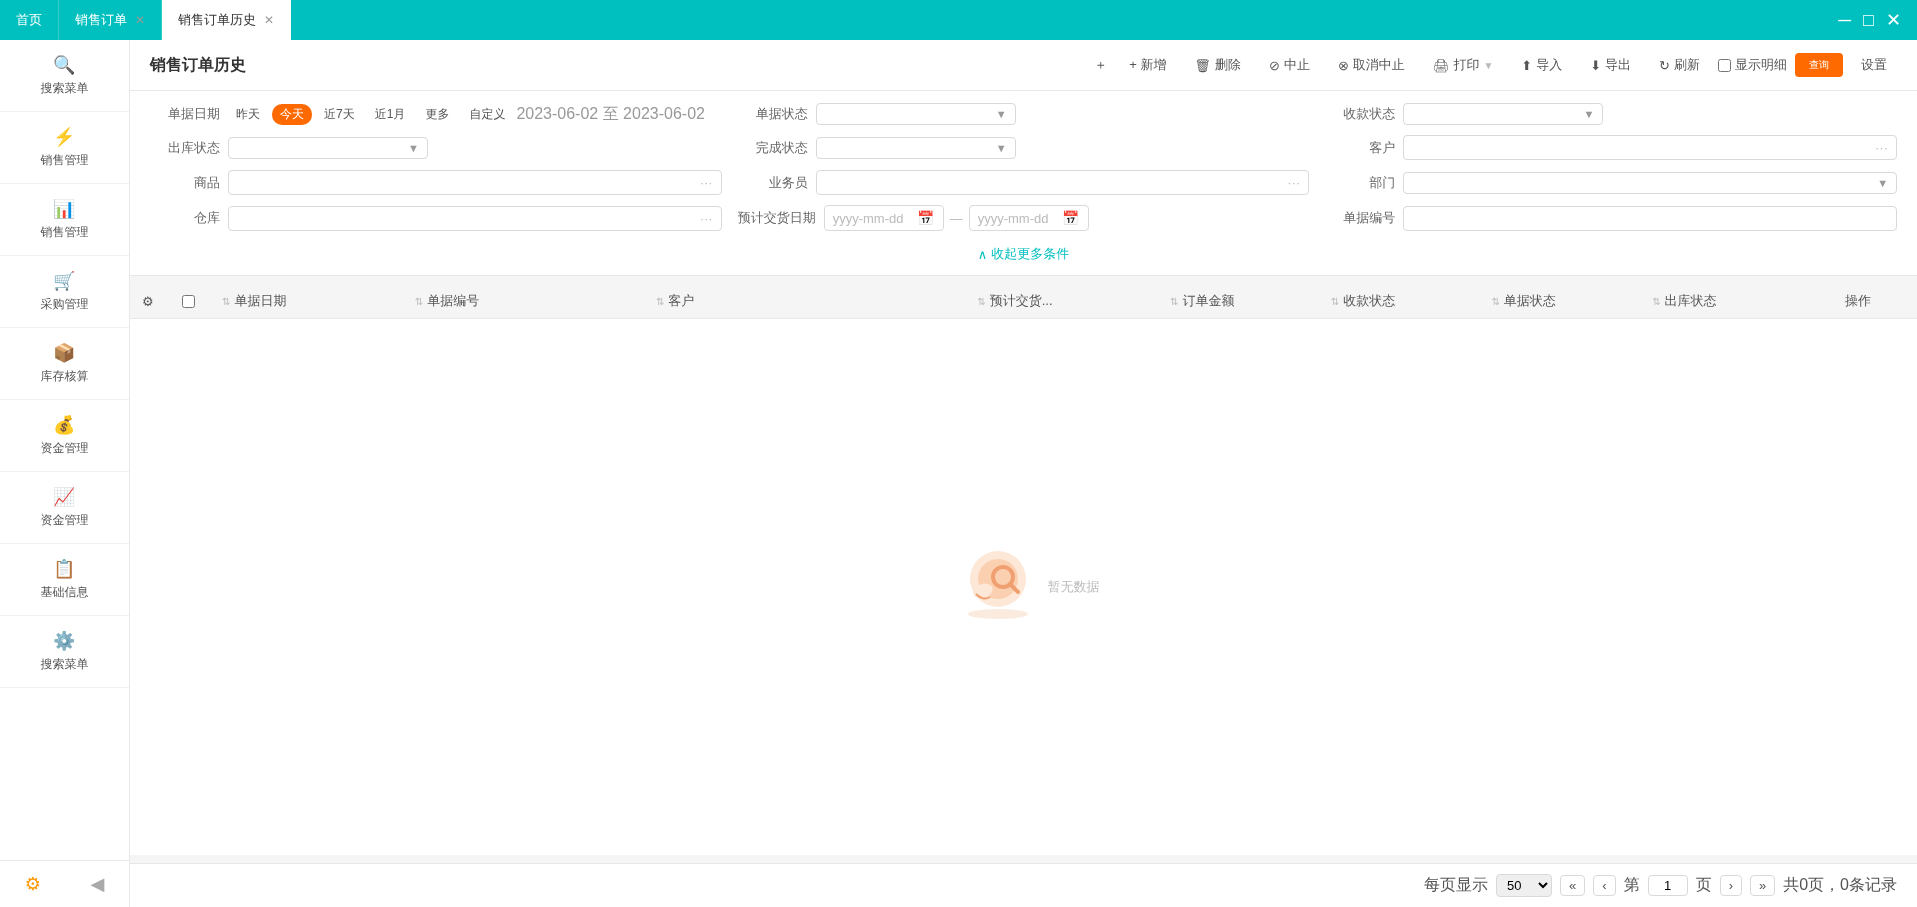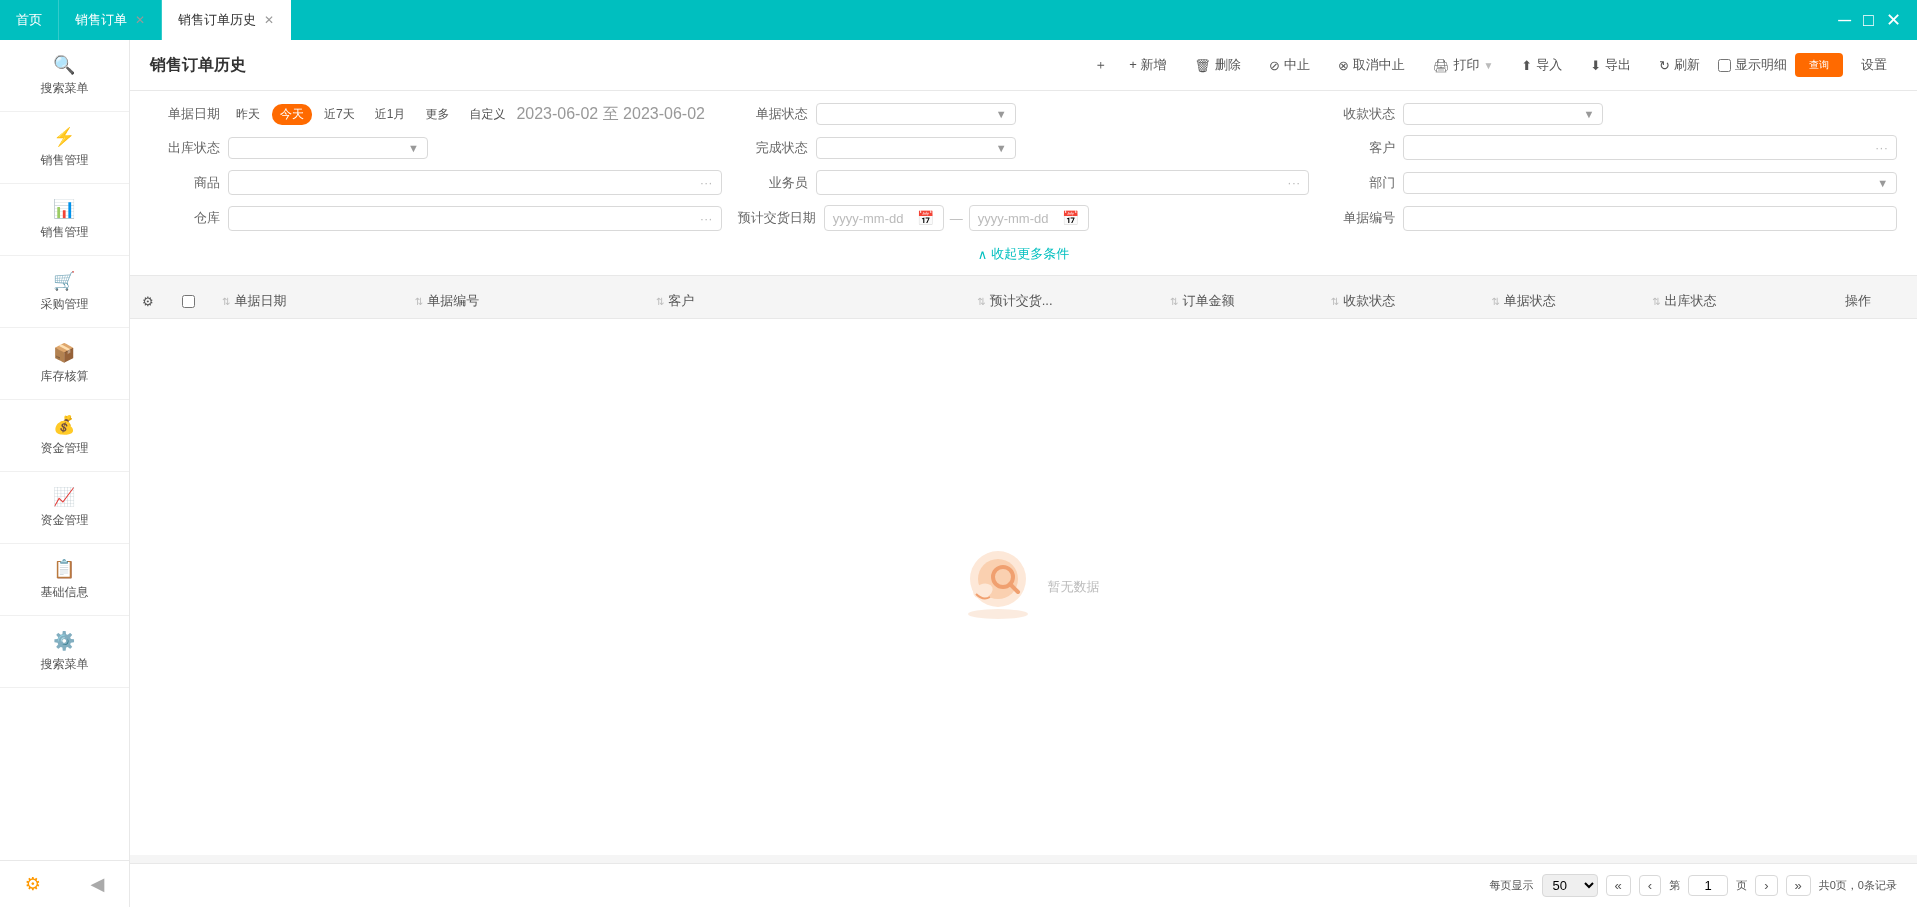--- a/index.html
+++ b/index.html
@@ -304,21 +304,21 @@
     .pagination-bar {
       background: #fff;
       border-top: 1px solid #e8e8e8;
       padding: 10px 20px;
       display: flex;
       align-items: center;
       justify-content: flex-end;
       gap: 8px;
       flex-shrink: 0;
     }
-    .pagination-bar span { color: #555; font-size: 11px; }
+    .pagination-bar span { color: #555; font-size: 16px; }
     .page-size-select {
       border: 1px solid #d9d9d9;
       border-radius: 4px;
       padding: 2px 6px;
       font-size: 13px;
       cursor: pointer;
     }
     .page-nav-btn {
       border: 1px solid #d9d9d9;
       background: #fff;

